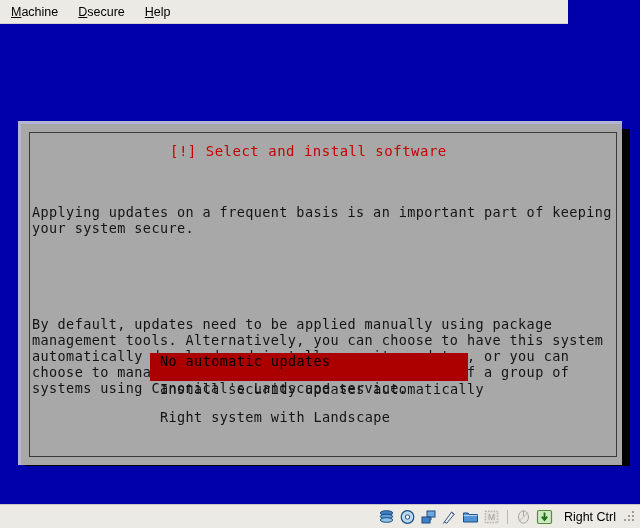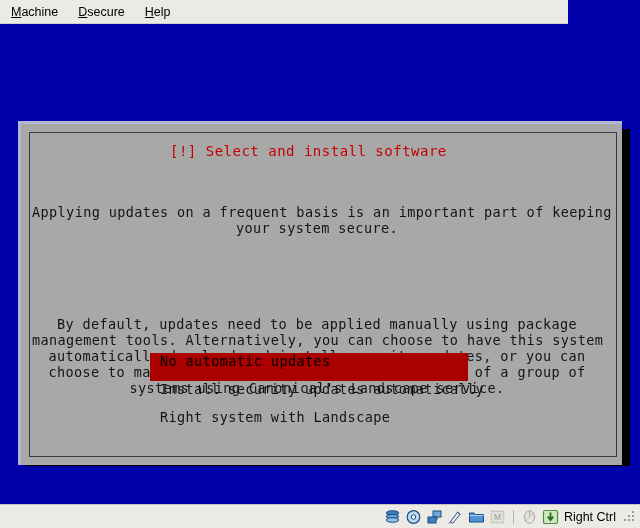--- a/index.html
+++ b/index.html
@@ -115,21 +115,20 @@
   #dlg-body {
     position: absolute;
     left: 32px;
     top: 132px;
     width: 570px;
     color: #141414;
     font-size: 13.5px;
     line-height: 16px;
     white-space: pre;
     letter-spacing: 0.4px;
-    text-align: center;
   }
   .para { margin: 0; white-space: pre; }
   .spacer { height: 16px; }
 
   
   #options {
     position: absolute;
     left: 150px;
     top: 313px;
     width: 308px;
@@ -171,21 +170,21 @@
   }
   .sb-sep {
     width: 1px; height: 14px;
     background: #b9b5ad;
     margin: 0 5px;
   }
   #hostkey-label {
     font-family: "Liberation Sans", sans-serif;
     font-size: 12.5px;
     color: #000;
-    margin-left: 3px;
+    margin-left: 9px;
     margin-right: 6px;
     white-space: nowrap;
   }
   #grip {
     width: 12px; height: 12px;
     position: relative;
     margin-left: 2px;
   }
   #grip i {
     position: absolute;

